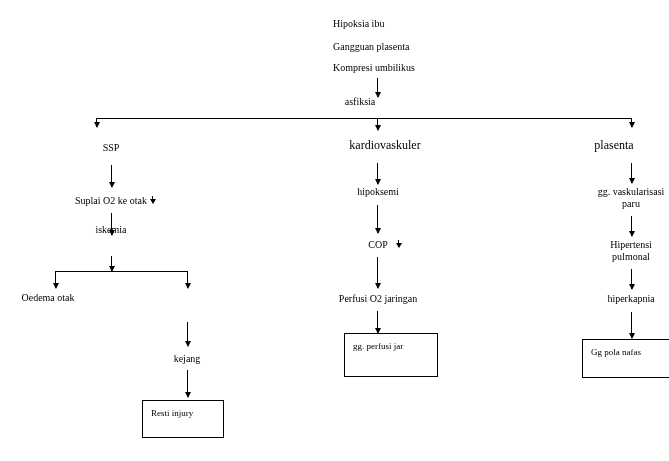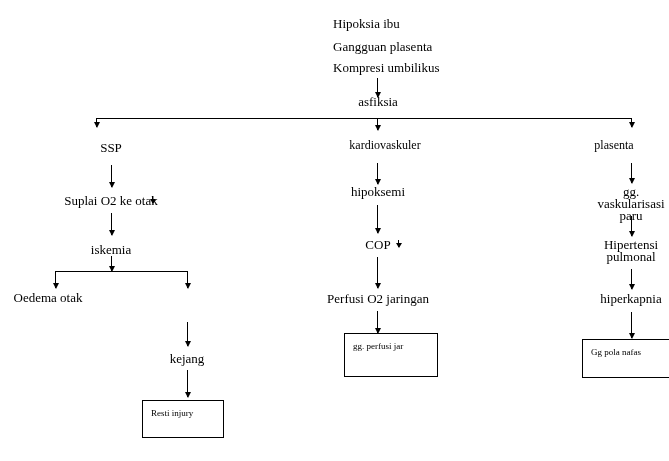--- a/index.html
+++ b/index.html
@@ -13,21 +13,21 @@
   }
   #diagram {
     position: relative;
     width: 669px;
     height: 461px;
     background: #ffffff;
     overflow: hidden;
   }
   .node {
     position: absolute;
-    font-size: 13px;
+    font-size: 10px;
     line-height: 12px;
     color: #000;
     white-space: nowrap;
     text-align: center;
   }
   .node.centered {
     transform: translateX(-50%);
   }
   .node.big {
     font-size: 12px;
@@ -100,42 +100,42 @@
 <body>
 
 <div id="diagram">
 
   <div class="node left-align" style="left:333px; top:18px;">Hipoksia ibu</div>
   <div class="node left-align" style="left:333px; top:41px;">Gangguan plasenta</div>
   <div class="node left-align" style="left:333px; top:62px;">Kompresi umbilikus</div>
 
   <div class="varrow" style="left:377px; top:78px; height:19px;"></div>
 
-  <div class="node centered" style="left:378px; top:96px;">asfiksia</div>
+  <div class="node centered" style="left:360px; top:96px;">asfiksia</div>
 
   <div class="hbar" style="left:96px; top:118px; width:535px;"></div>
 
   <div class="varrow" style="left:96px; top:118px; height:9px;"></div>
   <div class="varrow" style="left:377px; top:118px; height:12px;"></div>
   <div class="varrow" style="left:631px; top:118px; height:9px;"></div>
 
   <div class="node centered" style="left:111px; top:142px;">SSP</div>
 
   <div class="node big centered" style="left:385px; top:138px;">kardiovaskuler</div>
 
   <div class="node big centered" style="left:614px; top:138px;">plasenta</div>
 
   <div class="varrow" style="left:111px; top:165px; height:22px;"></div>
 
   <div class="node centered" style="left:111px; top:195px;">Suplai O2 ke otak</div>
   <div class="downglyph" style="left:152px; top:196px;"></div>
 
   <div class="varrow" style="left:111px; top:213px; height:22px;"></div>
 
-  <div class="node centered" style="left:111px; top:244px;">iskemia</div>
+  <div class="node centered" style="left:111px; top:224px;">iskemia</div>
 
   <div class="varrow" style="left:111px; top:256px; height:15px;"></div>
 
   <div class="hbar" style="left:55px; top:271px; width:132px;"></div>
   <div class="varrow" style="left:55px; top:271px; height:17px;"></div>
   <div class="varrow" style="left:187px; top:271px; height:17px;"></div>
 
   <div class="node centered" style="left:48px; top:292px;">Oedema otak</div>
 
 

